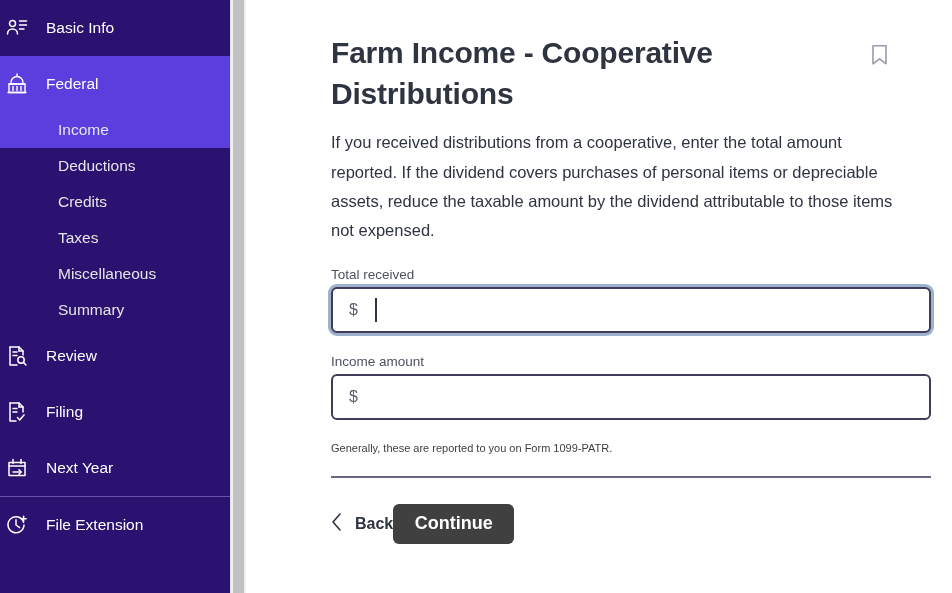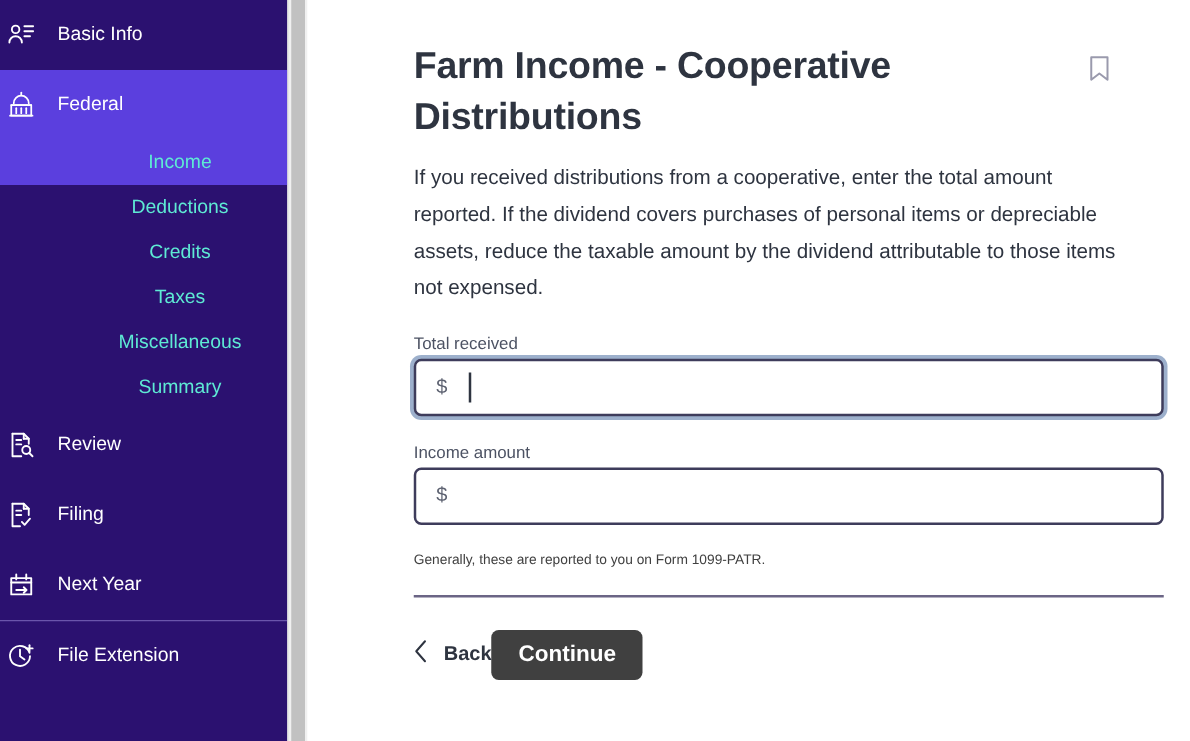--- a/index.html
+++ b/index.html
@@ -57,25 +57,24 @@
   .nav-item .nav-label { line-height: 1; }
 
   .nav-item.active-group { background: #5B3FDE; }
 
   .subnav { display: flex; flex-direction: column; }
   .sub-item {
     height: 36px;
     display: flex;
     align-items: center;
     padding-left: 58px;
-    color: #5eead4;
+    color: #e5e5e5;
     font-size: 15.5px;
     cursor: pointer;
     user-select: none;
-    justify-content: center;
   }
   .sub-item.active { background: #5B3FDE; }
 
   .nav-divider {
     height: 1px;
     background: #6a55ab;
     margin: 0;
   }
 
   

